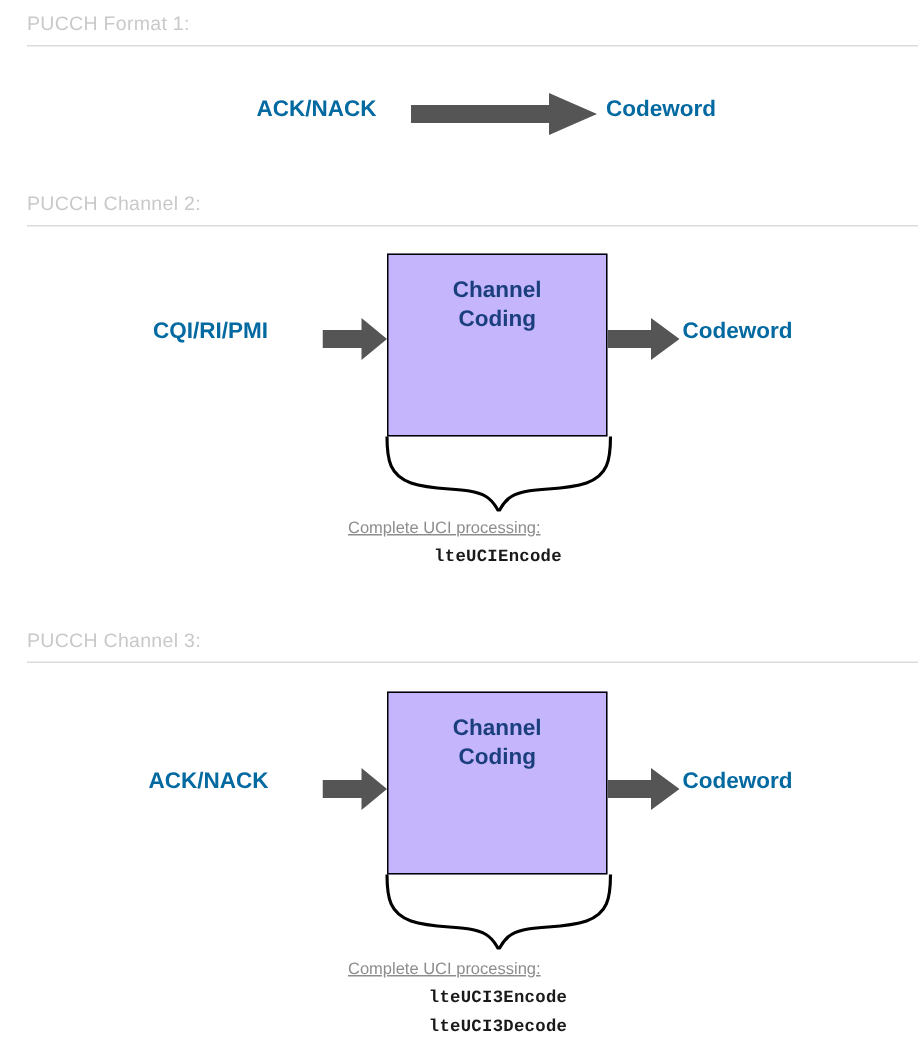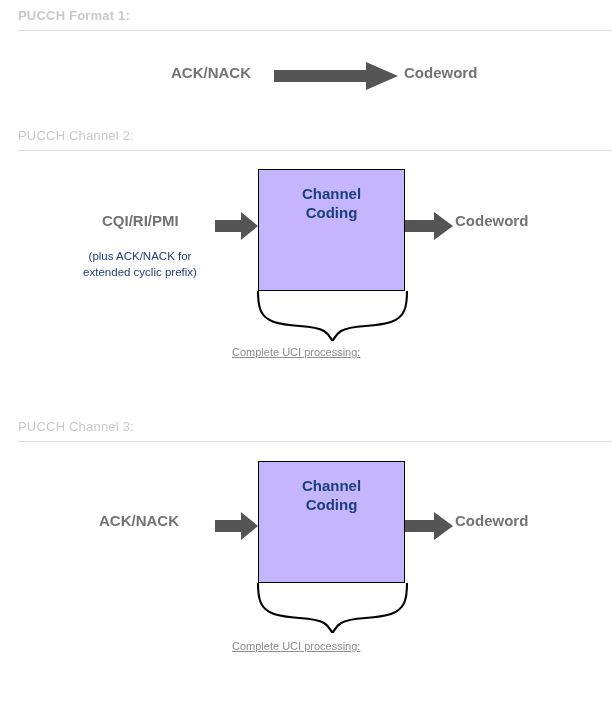--- a/index.html
+++ b/index.html
@@ -42,21 +42,21 @@
   .diagram {
     position: absolute;
     left: 0;
     width: 612px;
   }
 
   .node-label {
     position: absolute;
     font-size: 15px;
     font-weight: bold;
-    color: #737373;
+    color: #0369a1;
     white-space: nowrap;
   }
   .node-sublabel {
     position: absolute;
     font-size: 11.5px;
     font-weight: normal;
     color: #1b3f7d;
     text-align: center;
     line-height: 16px;
     white-space: nowrap;
@@ -111,21 +111,21 @@
     color: #1a1a1a;
     white-space: nowrap;
     letter-spacing: 0.2px;
   }
 </style>
 </head>
 <body>
 
 <div class="page">
 
-  <div class="section-header" style="top:8px;font-weight:bold;">PUCCH Format 1:</div>
+  <div class="section-header" style="top:8px;">PUCCH Format 1:</div>
   <div class="section-rule" style="top:30px;"></div>
 
   <div class="diagram" style="top:0; height:120px;">
 
     <div class="node-label" style="left:171px; top:64px;">ACK/NACK</div>
 
     <div class="block-arrow" style="left:274px; top:62px;">
       <svg width="124" height="28" viewBox="0 0 124 28">
         <path d="M0,8 L92,8 L92,0 L124,14 L92,28 L92,20 L0,20 Z" fill="#555555"></path>
       </svg>
@@ -134,24 +134,20 @@
     <div class="node-label" style="left:404px; top:64px;">Codeword</div>
   </div>
 
   <div class="section-header" style="top:128px;">PUCCH Channel 2:</div>
   <div class="section-rule" style="top:150px;"></div>
 
   <div class="diagram" style="top:0; height:250px;">
 
     <div class="node-label" style="left:102px; top:212px;">CQI/RI/PMI</div>
 
-    <div class="node-sublabel" style="left:50px; top:248px; width:180px;">
-      <div>(plus ACK/NACK for</div>
-      <div>extended cyclic prefix)</div>
-    </div>
 
     <div class="block-arrow" style="left:215px; top:212px;">
       <svg width="43" height="28" viewBox="0 0 43 28">
         <path d="M0,8 L26,8 L26,0 L43,14 L26,28 L26,20 L0,20 Z" fill="#555555"></path>
       </svg>
     </div>
 
     <div class="proc-box" style="left:258px; top:169px; width:147px; height:122px;">
       <div class="proc-box-label">
         <div>Channel</div>
@@ -174,20 +170,21 @@
                  C52,37 72,33 84,40
                  C89,43 90,46 92.5,50
                  C95,46 96,43 101,40
                  C113,33 133,37 151,31
                  C165,26 167,16 167,0" fill="none" stroke="#000000" stroke-width="2.1" stroke-linecap="round" stroke-linejoin="round"></path>
       </svg>
     </div>
 
     <div class="caption" style="left:232px; top:346px; width:200px;">Complete UCI processing:</div>
 
+    <div class="mono-fn" style="left:232px; top:365px; width:200px;">lteUCIEncode</div>
 
   </div>
 
   <div class="section-header" style="top:419px;">PUCCH Channel 3:</div>
   <div class="section-rule" style="top:441px;"></div>
 
   <div class="diagram" style="top:0; height:260px;">
 
     <div class="node-label" style="left:99px; top:512px;">ACK/NACK</div>
 
@@ -219,16 +216,18 @@
                  C52,37 72,33 84,40
                  C89,43 90,46 92.5,50
                  C95,46 96,43 101,40
                  C113,33 133,37 151,31
                  C165,26 167,16 167,0" fill="none" stroke="#000000" stroke-width="2.1" stroke-linecap="round" stroke-linejoin="round"></path>
       </svg>
     </div>
 
     <div class="caption" style="left:232px; top:640px; width:200px;">Complete UCI processing:</div>
 
-
+    <div class="mono-fn" style="left:232px; top:659px; width:200px;">lteUCI3Encode</div>
+
+    <div class="mono-fn" style="left:232px; top:678px; width:200px;">lteUCI3Decode</div>
   </div>
 
 </div>
 
 </body></html>

